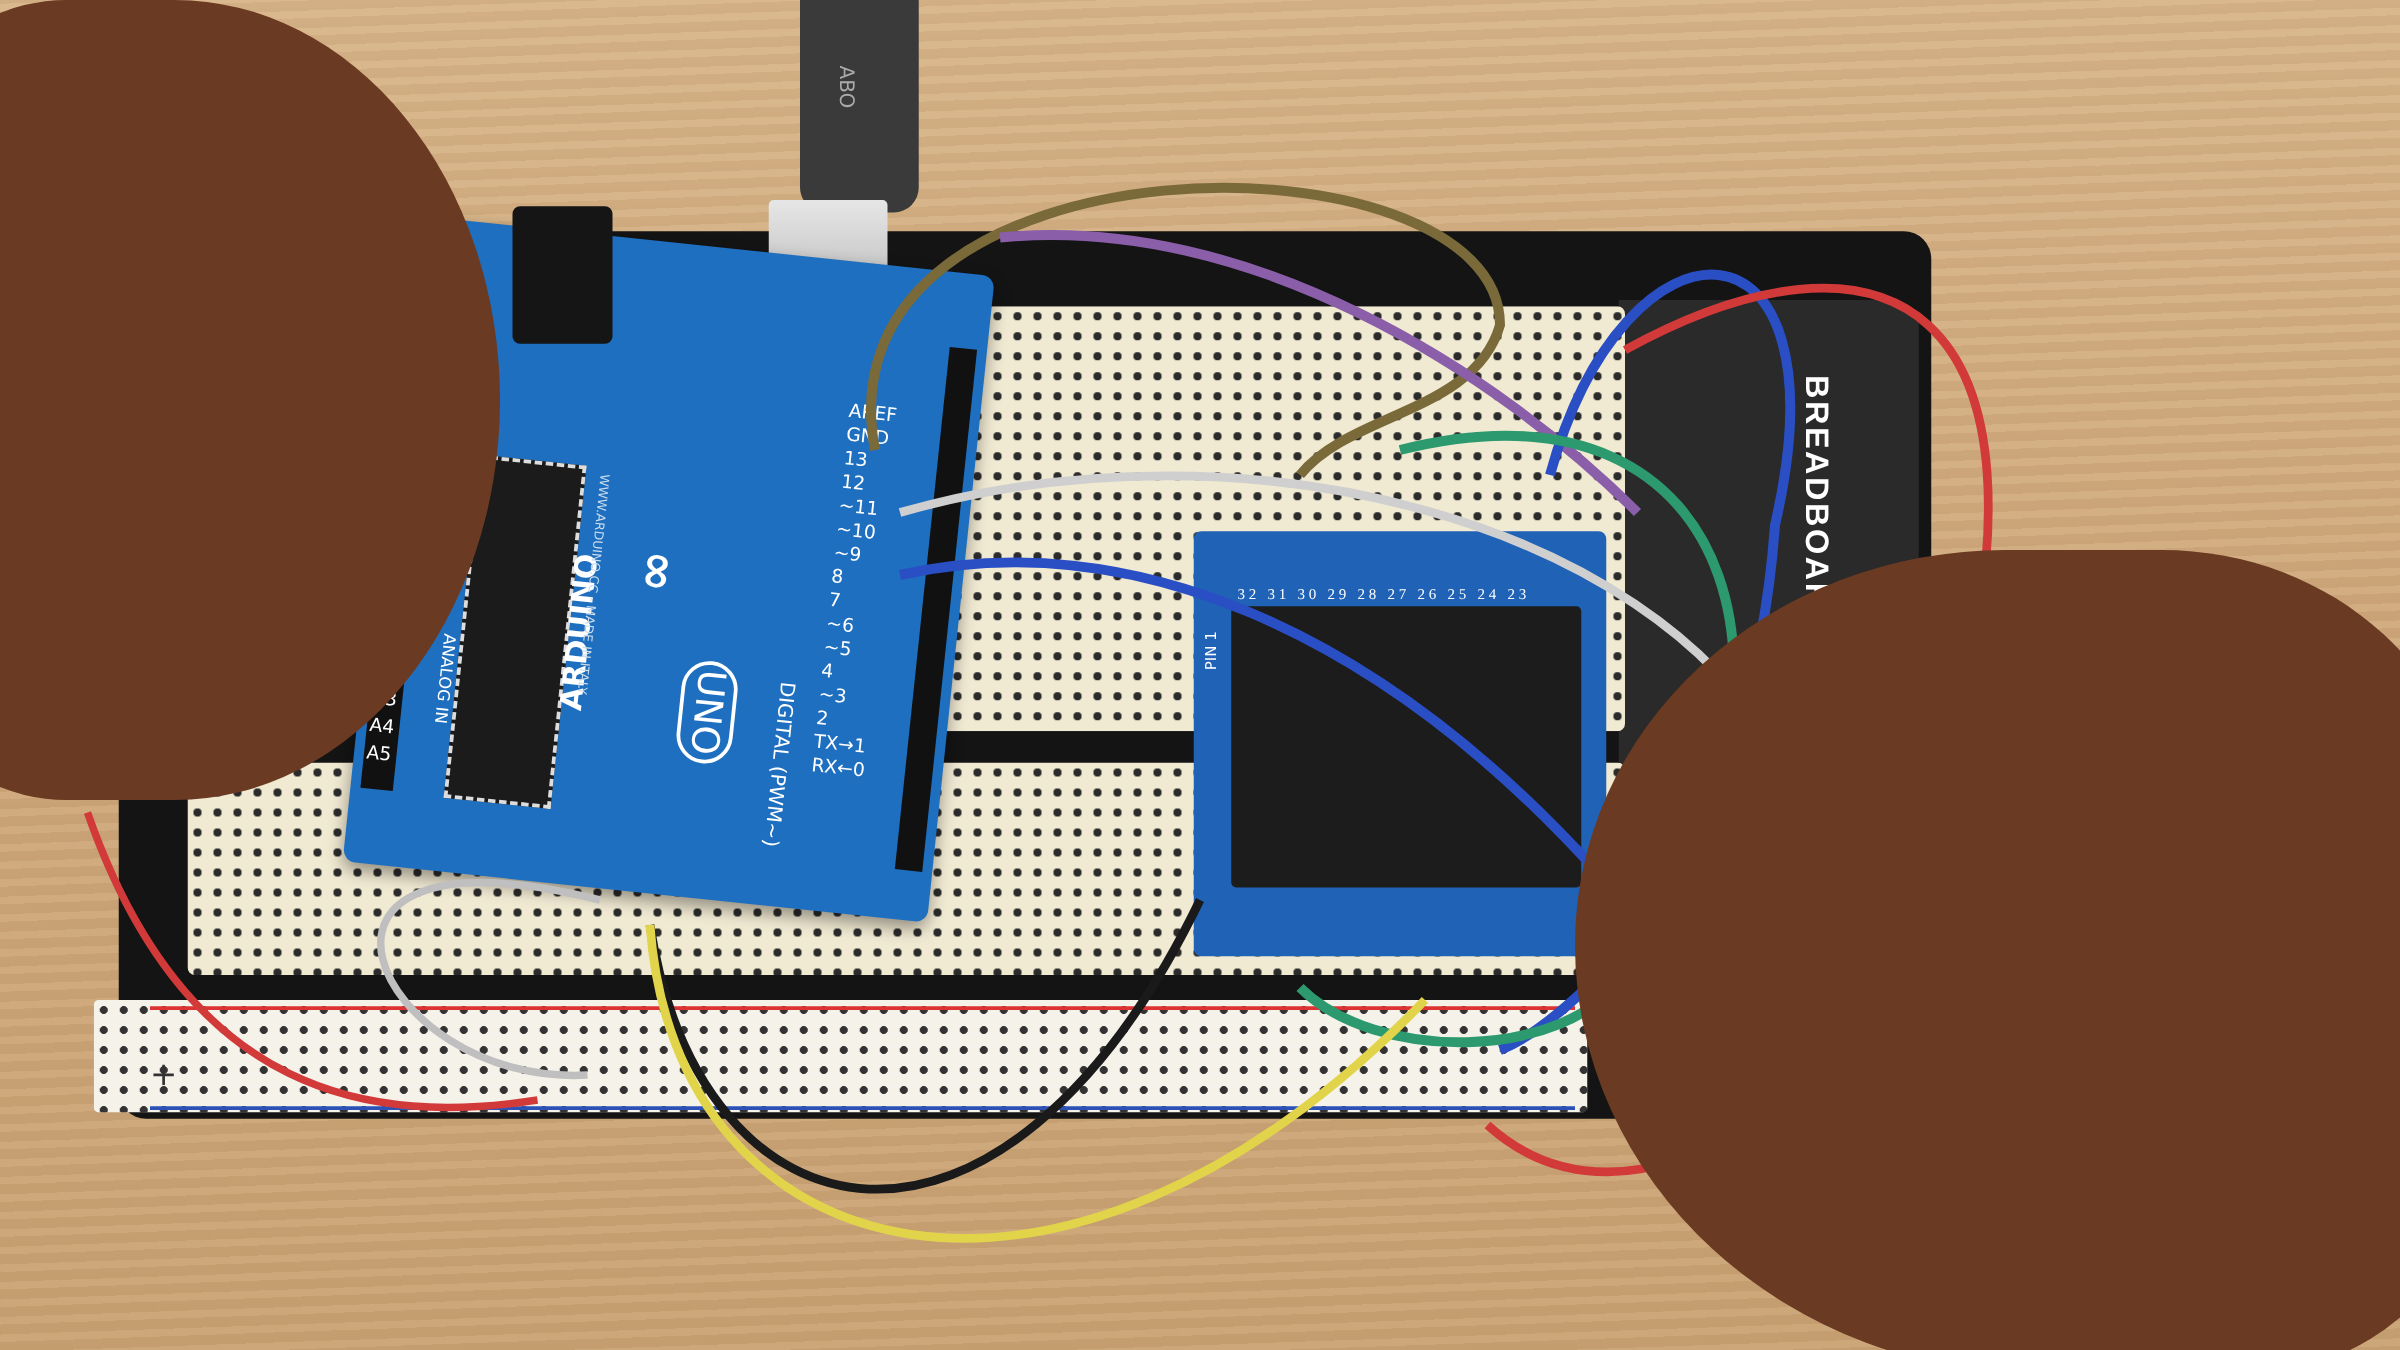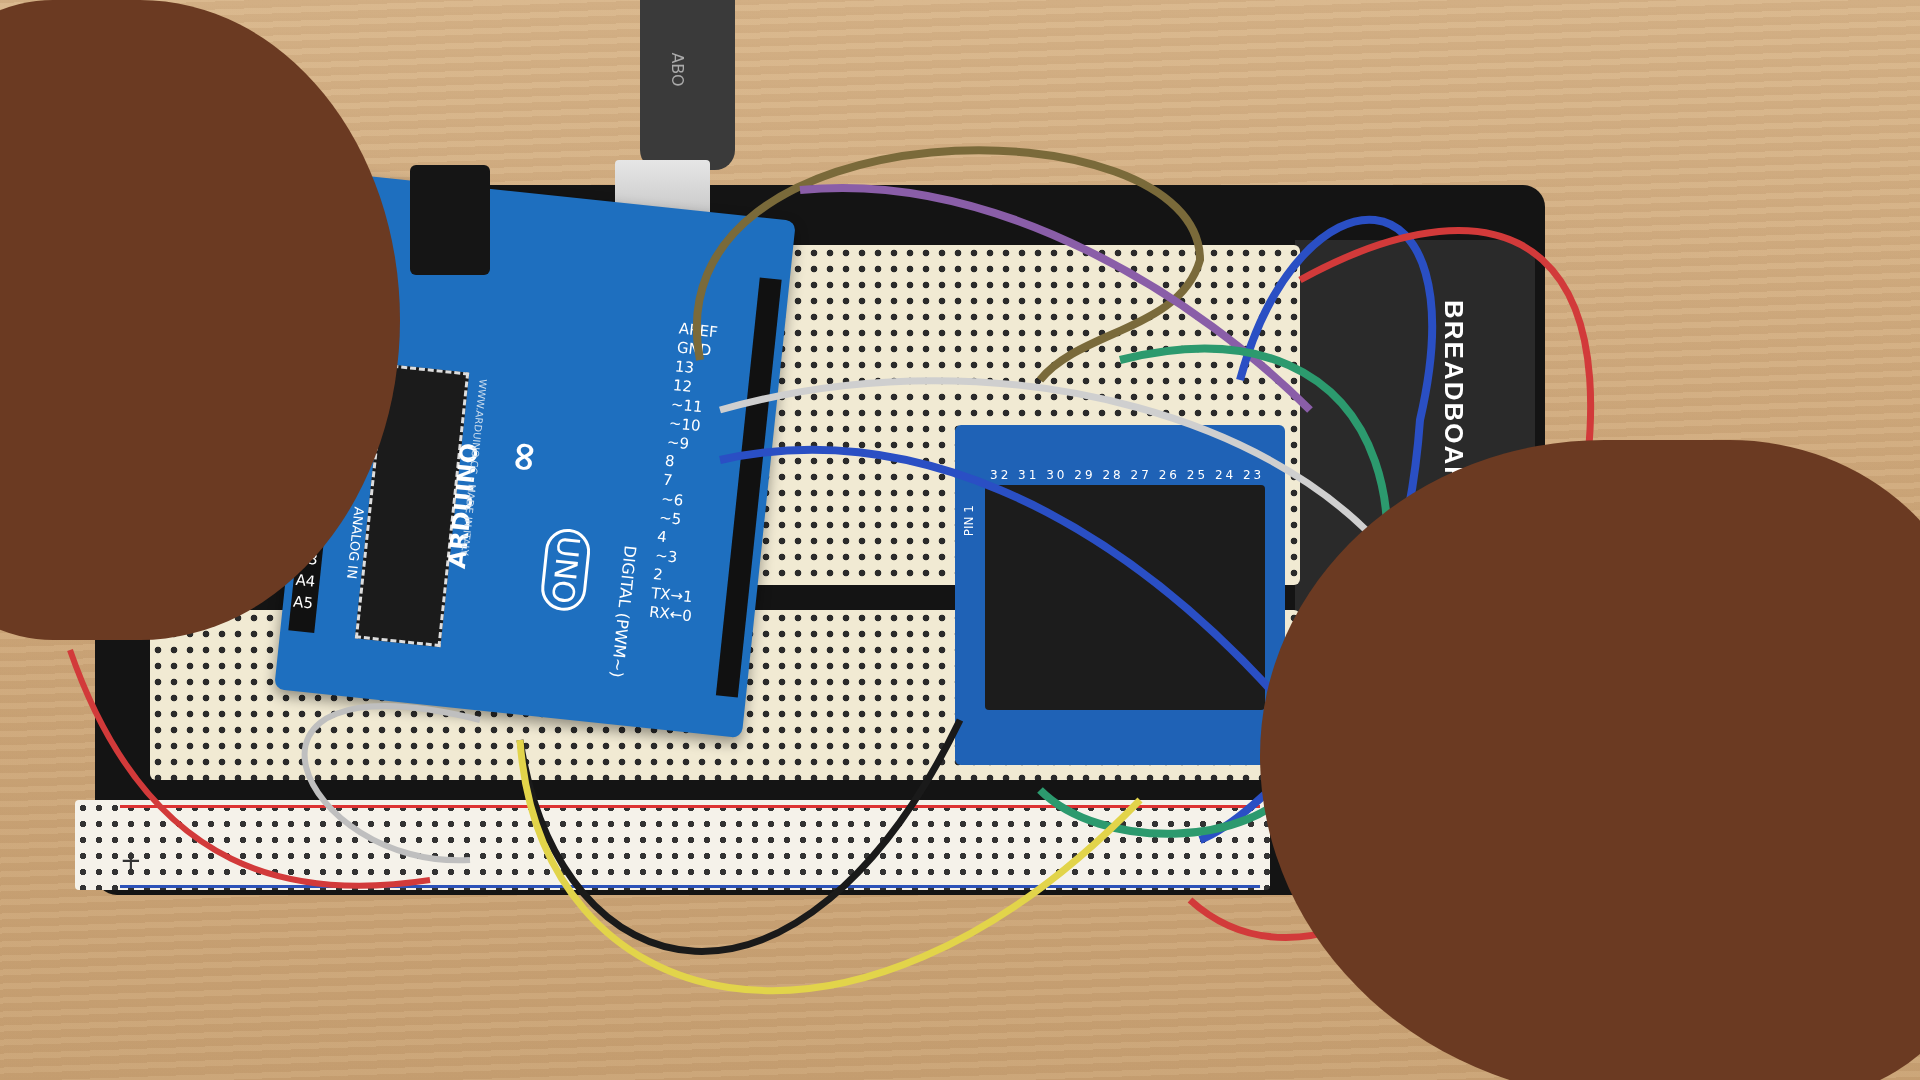--- a/index.html
+++ b/index.html
@@ -30,21 +30,21 @@
   .uno .analog-title{position:absolute;left:58px;top:330px;color:#fff;font-size:13px;writing-mode:vertical-rl;}
   .uno .power{position:absolute;left:40px;top:200px;color:#fff;font-size:12px;writing-mode:vertical-rl;}
   .uno .site{position:absolute;left:170px;top:190px;color:#cde;font-size:10px;writing-mode:vertical-rl;}
   .uno .header{position:absolute;background:#111;}
   .jack{position:absolute;left:410px;top:165px;width:80px;height:110px;background:#151515;border-radius:6px;}
   .usb{position:absolute;left:615px;top:160px;width:95px;height:115px;background:linear-gradient(#e6e6e6,#a9a9a9);border-radius:4px;}
   .usbcable{position:absolute;left:640px;top:0;width:95px;height:170px;background:#3a3a3a;border-radius:0 0 20px 20px;}
   .usb-text{position:absolute;left:660px;top:60px;color:#aaa;font-size:16px;transform:rotate(90deg);}
   .socket-board{position:absolute;left:955px;top:425px;width:330px;height:340px;background:#1f62b6;border-radius:6px;}
   .socket{position:absolute;left:985px;top:485px;width:280px;height:225px;background:#1c1c1c;border-radius:4px;}
-  .socket-pins{position:absolute;left:990px;top:468px;color:#fff;font-size:12px;letter-spacing:3px;}
+  .socket-pins{position:absolute;left:990px;top:468px;color:#fff;font-size:12px;letter-spacing:3px;font-family:Liberation Serif, serif;}
   .pin1{position:absolute;left:962px;top:505px;color:#fff;font-size:12px;writing-mode:vertical-rl;transform:rotate(180deg);}
   .hand{position:absolute;background:#6b3a22;border-radius:50%;}
   .wires{position:absolute;inset:0;}
 </style>
 </head>
 <body>
 
 <div class="grain"></div>
 
 <div class="base"></div>

